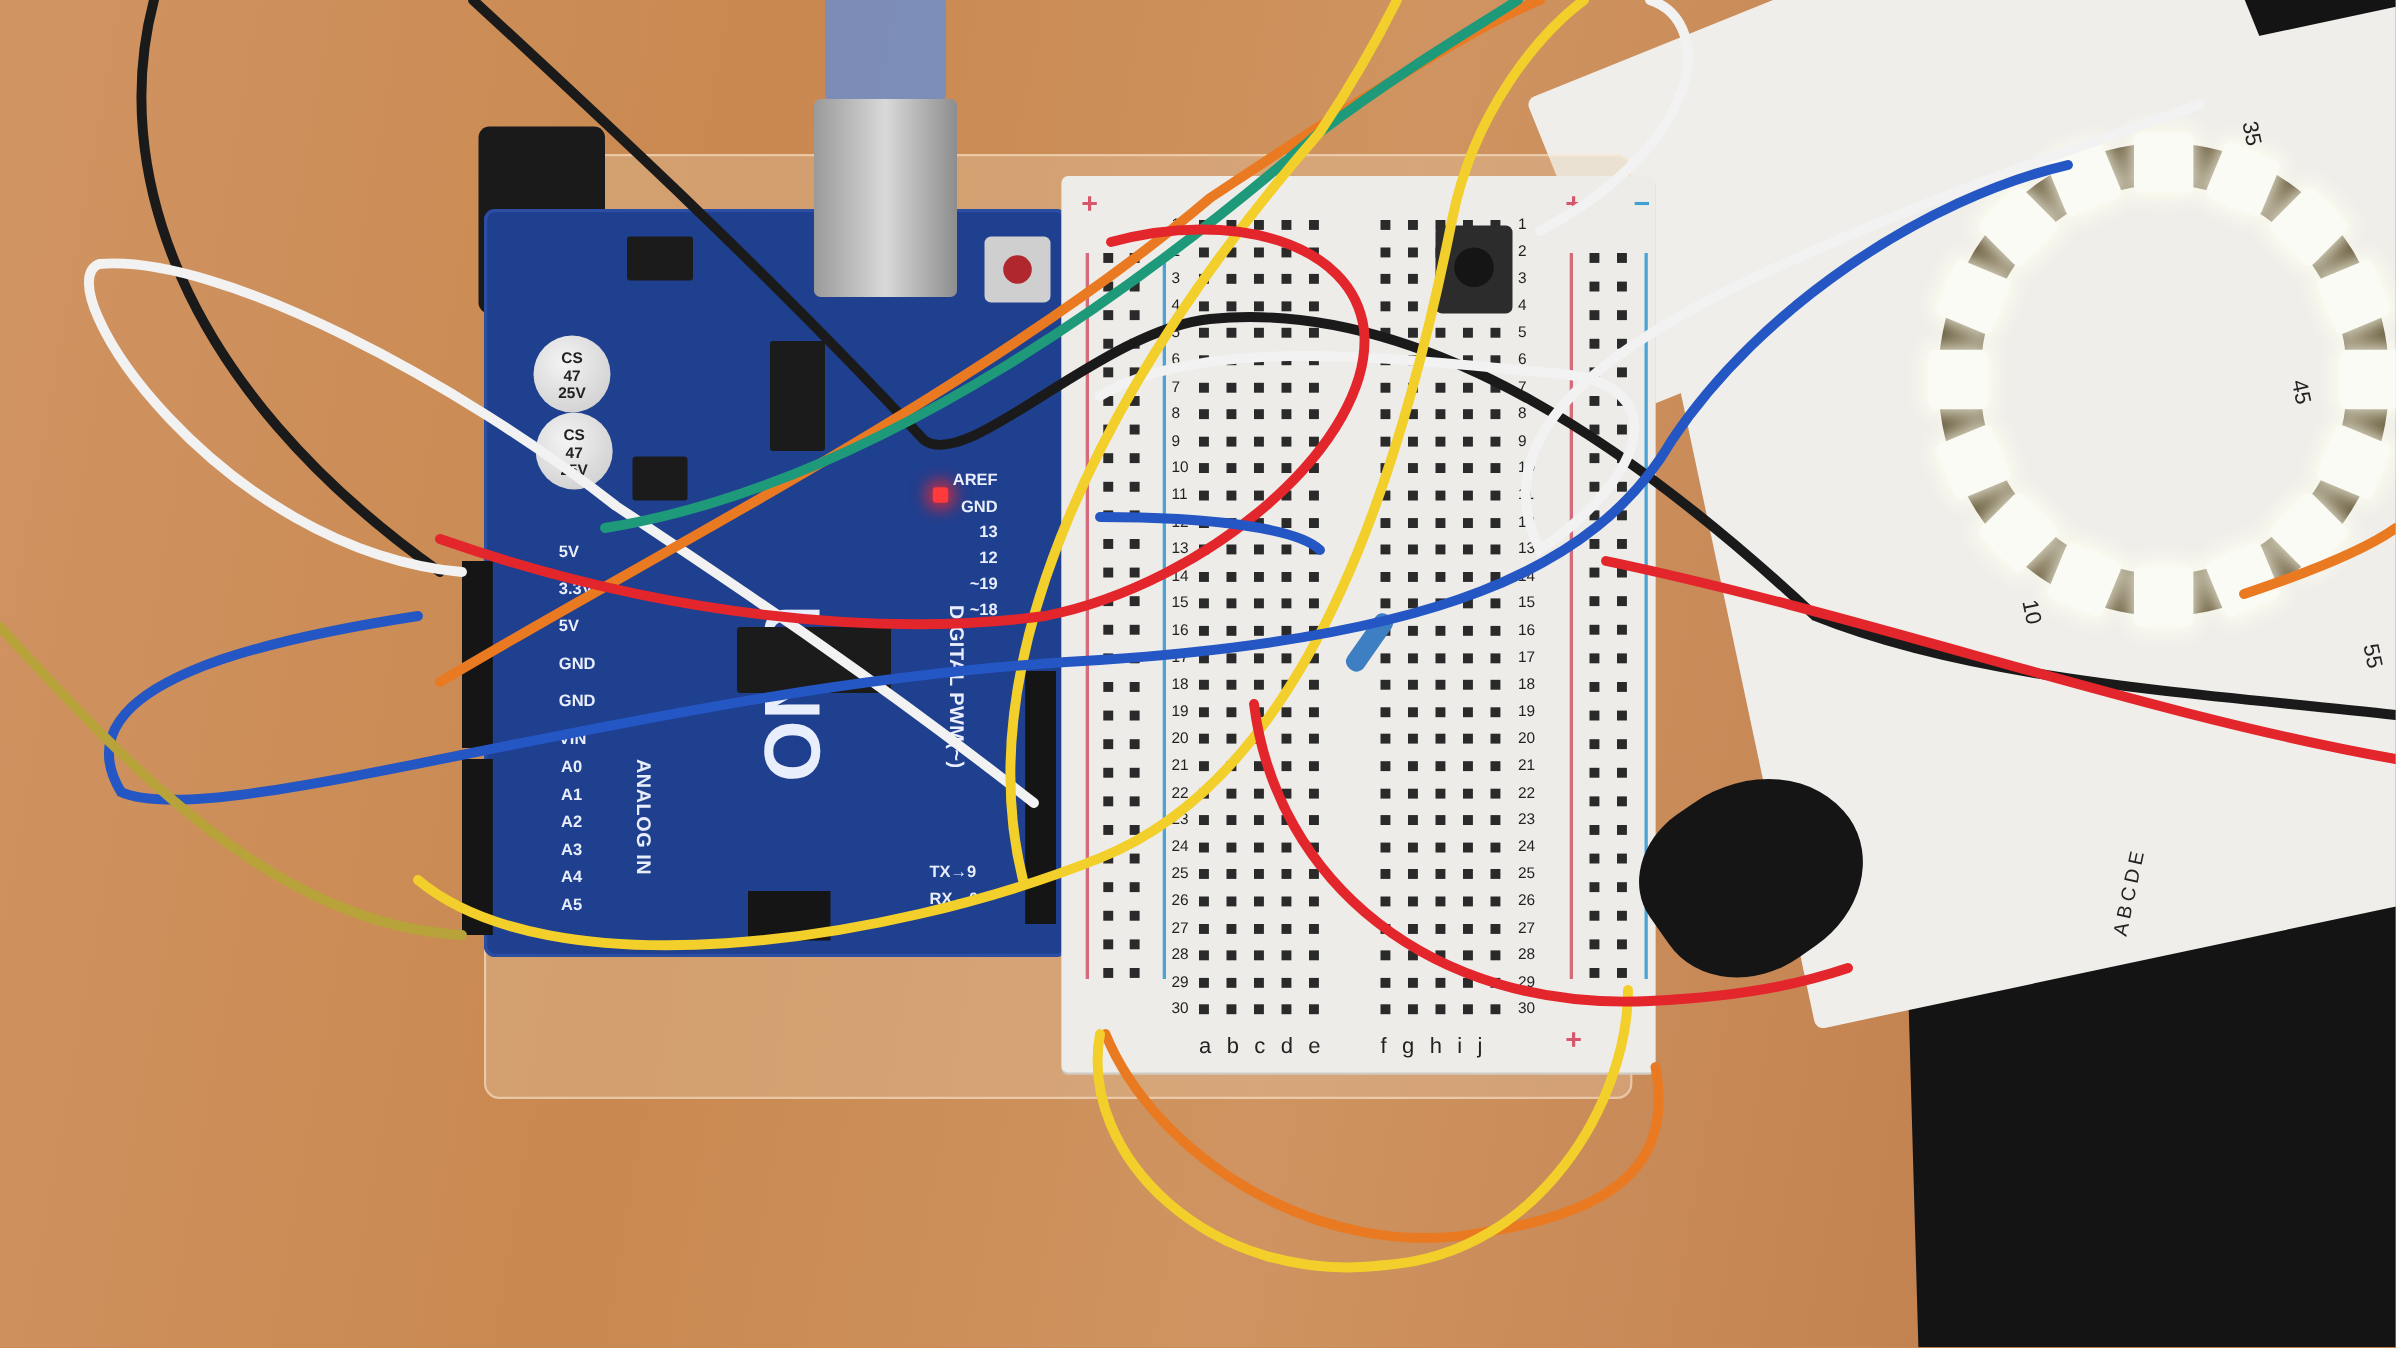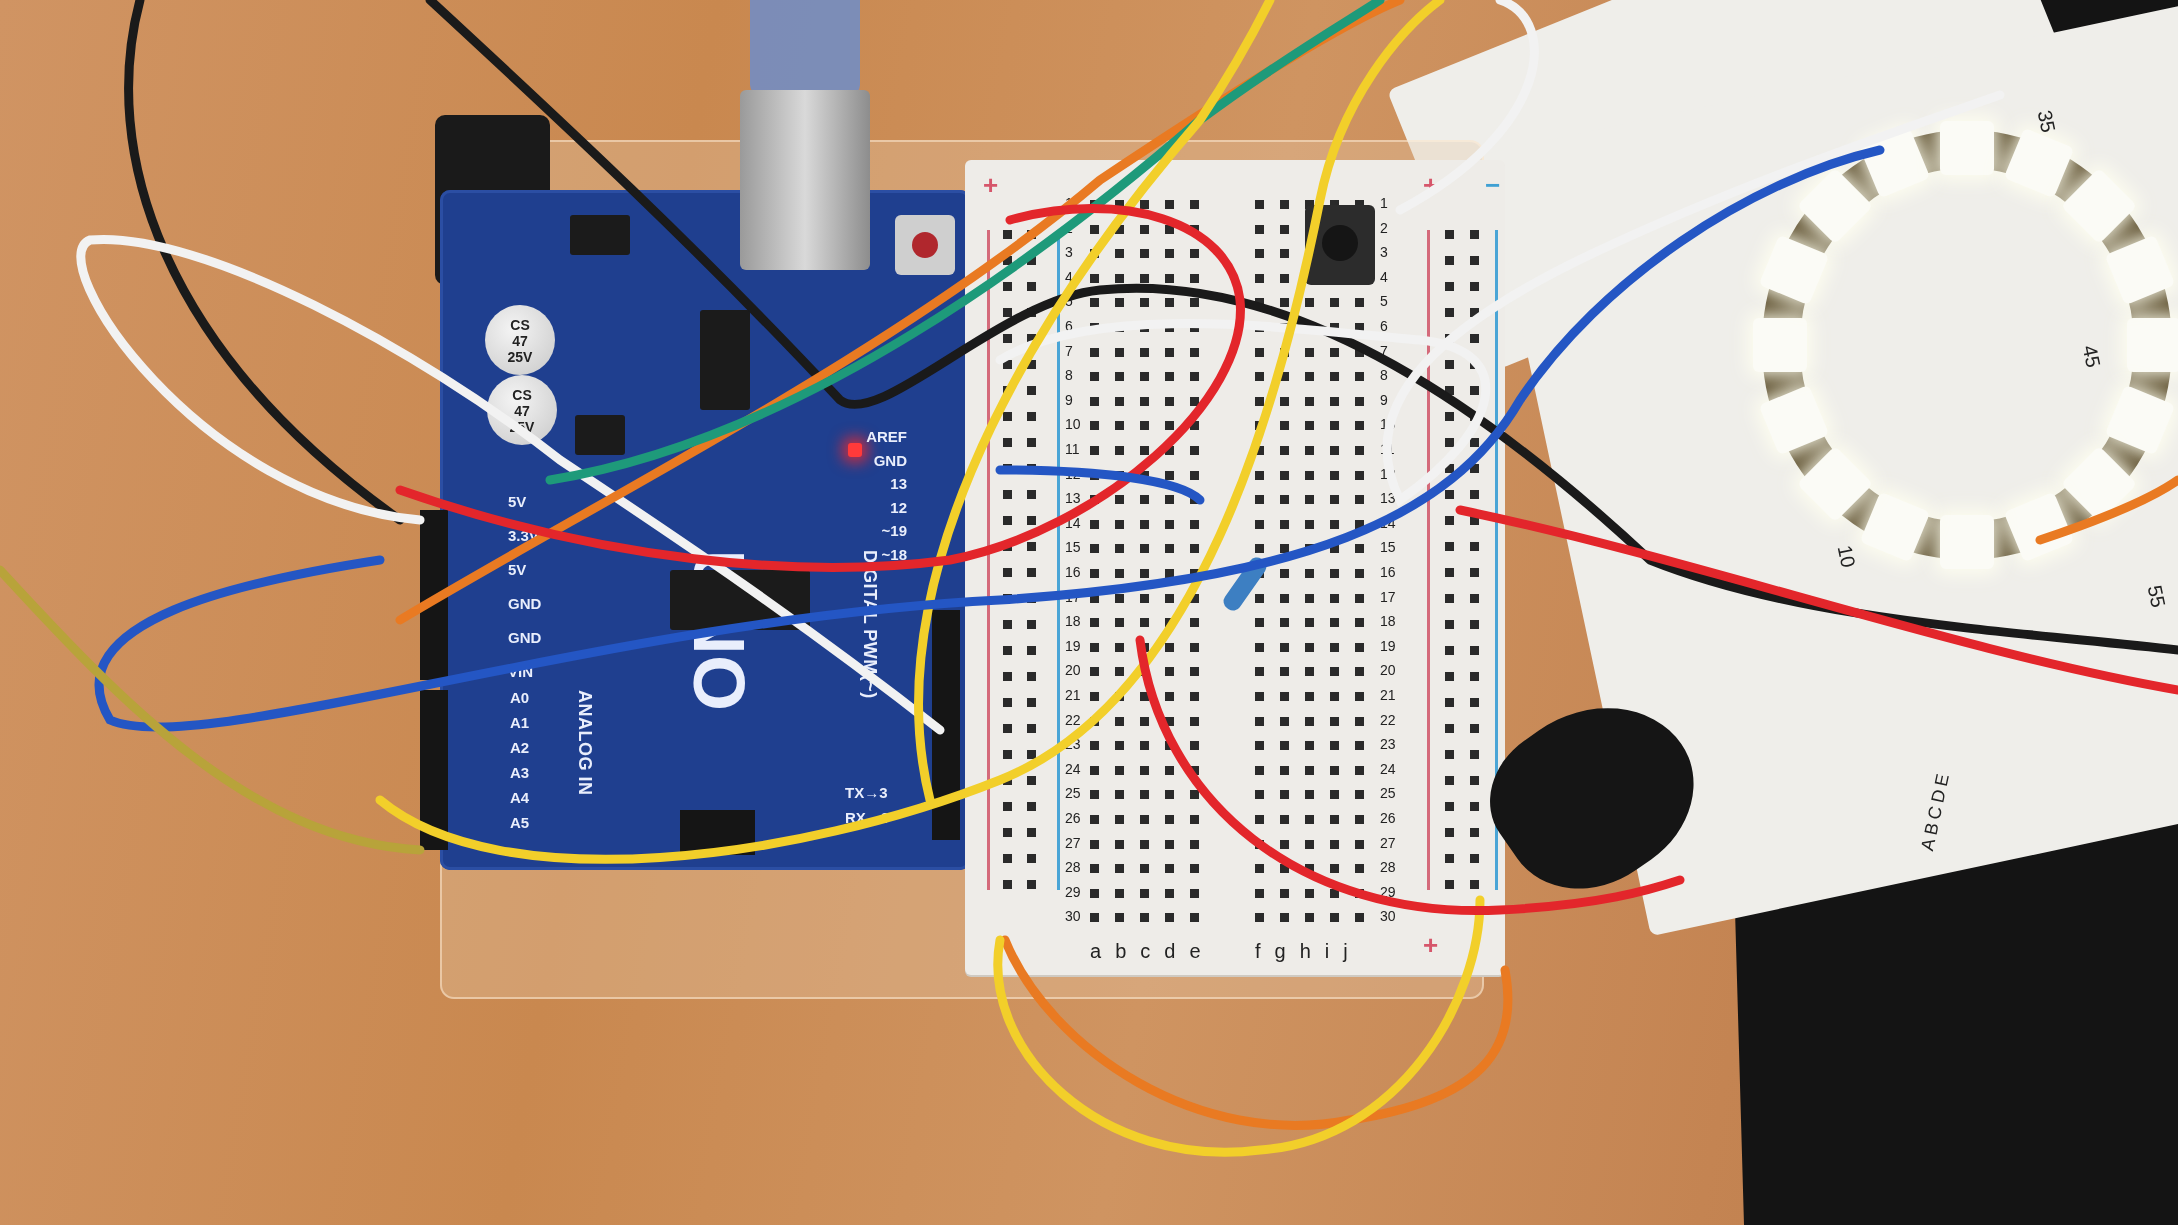--- a/index.html
+++ b/index.html
@@ -99,21 +99,21 @@
   </div>
   <div style="position:absolute;left:862px;top:425px;color:#e9eefc;font-size:15px;font-weight:bold;line-height:23.5px;text-align:right;width:45px;">
     <div>AREF</div>
     <div>GND</div>
     <div>13</div>
     <div>12</div>
     <div>~19</div>
     <div>~18</div>
   </div>
   <div style="position:absolute;left:845px;top:780px;color:#e9eefc;font-size:15px;font-weight:bold;line-height:25px;">
-    <div>TX→3</div>
+    <div>TX→9</div>
     <div>RX←0</div>
   </div>
 
   <div class="bb" style="left:965px;top:160px;width:540px;height:815px;">
     <div class="rail-red" style="left:22px;top:70px;height:660px;"></div>
     <div class="rail-blue" style="left:92px;top:70px;height:660px;"></div>
     <div class="rail-red" style="left:462px;top:70px;height:660px;"></div>
     <div class="rail-blue" style="left:530px;top:70px;height:660px;"></div>
     <div class="plus" style="left:18px;top:10px;">+</div>
     <div class="plus" style="left:458px;top:10px;">+</div>

